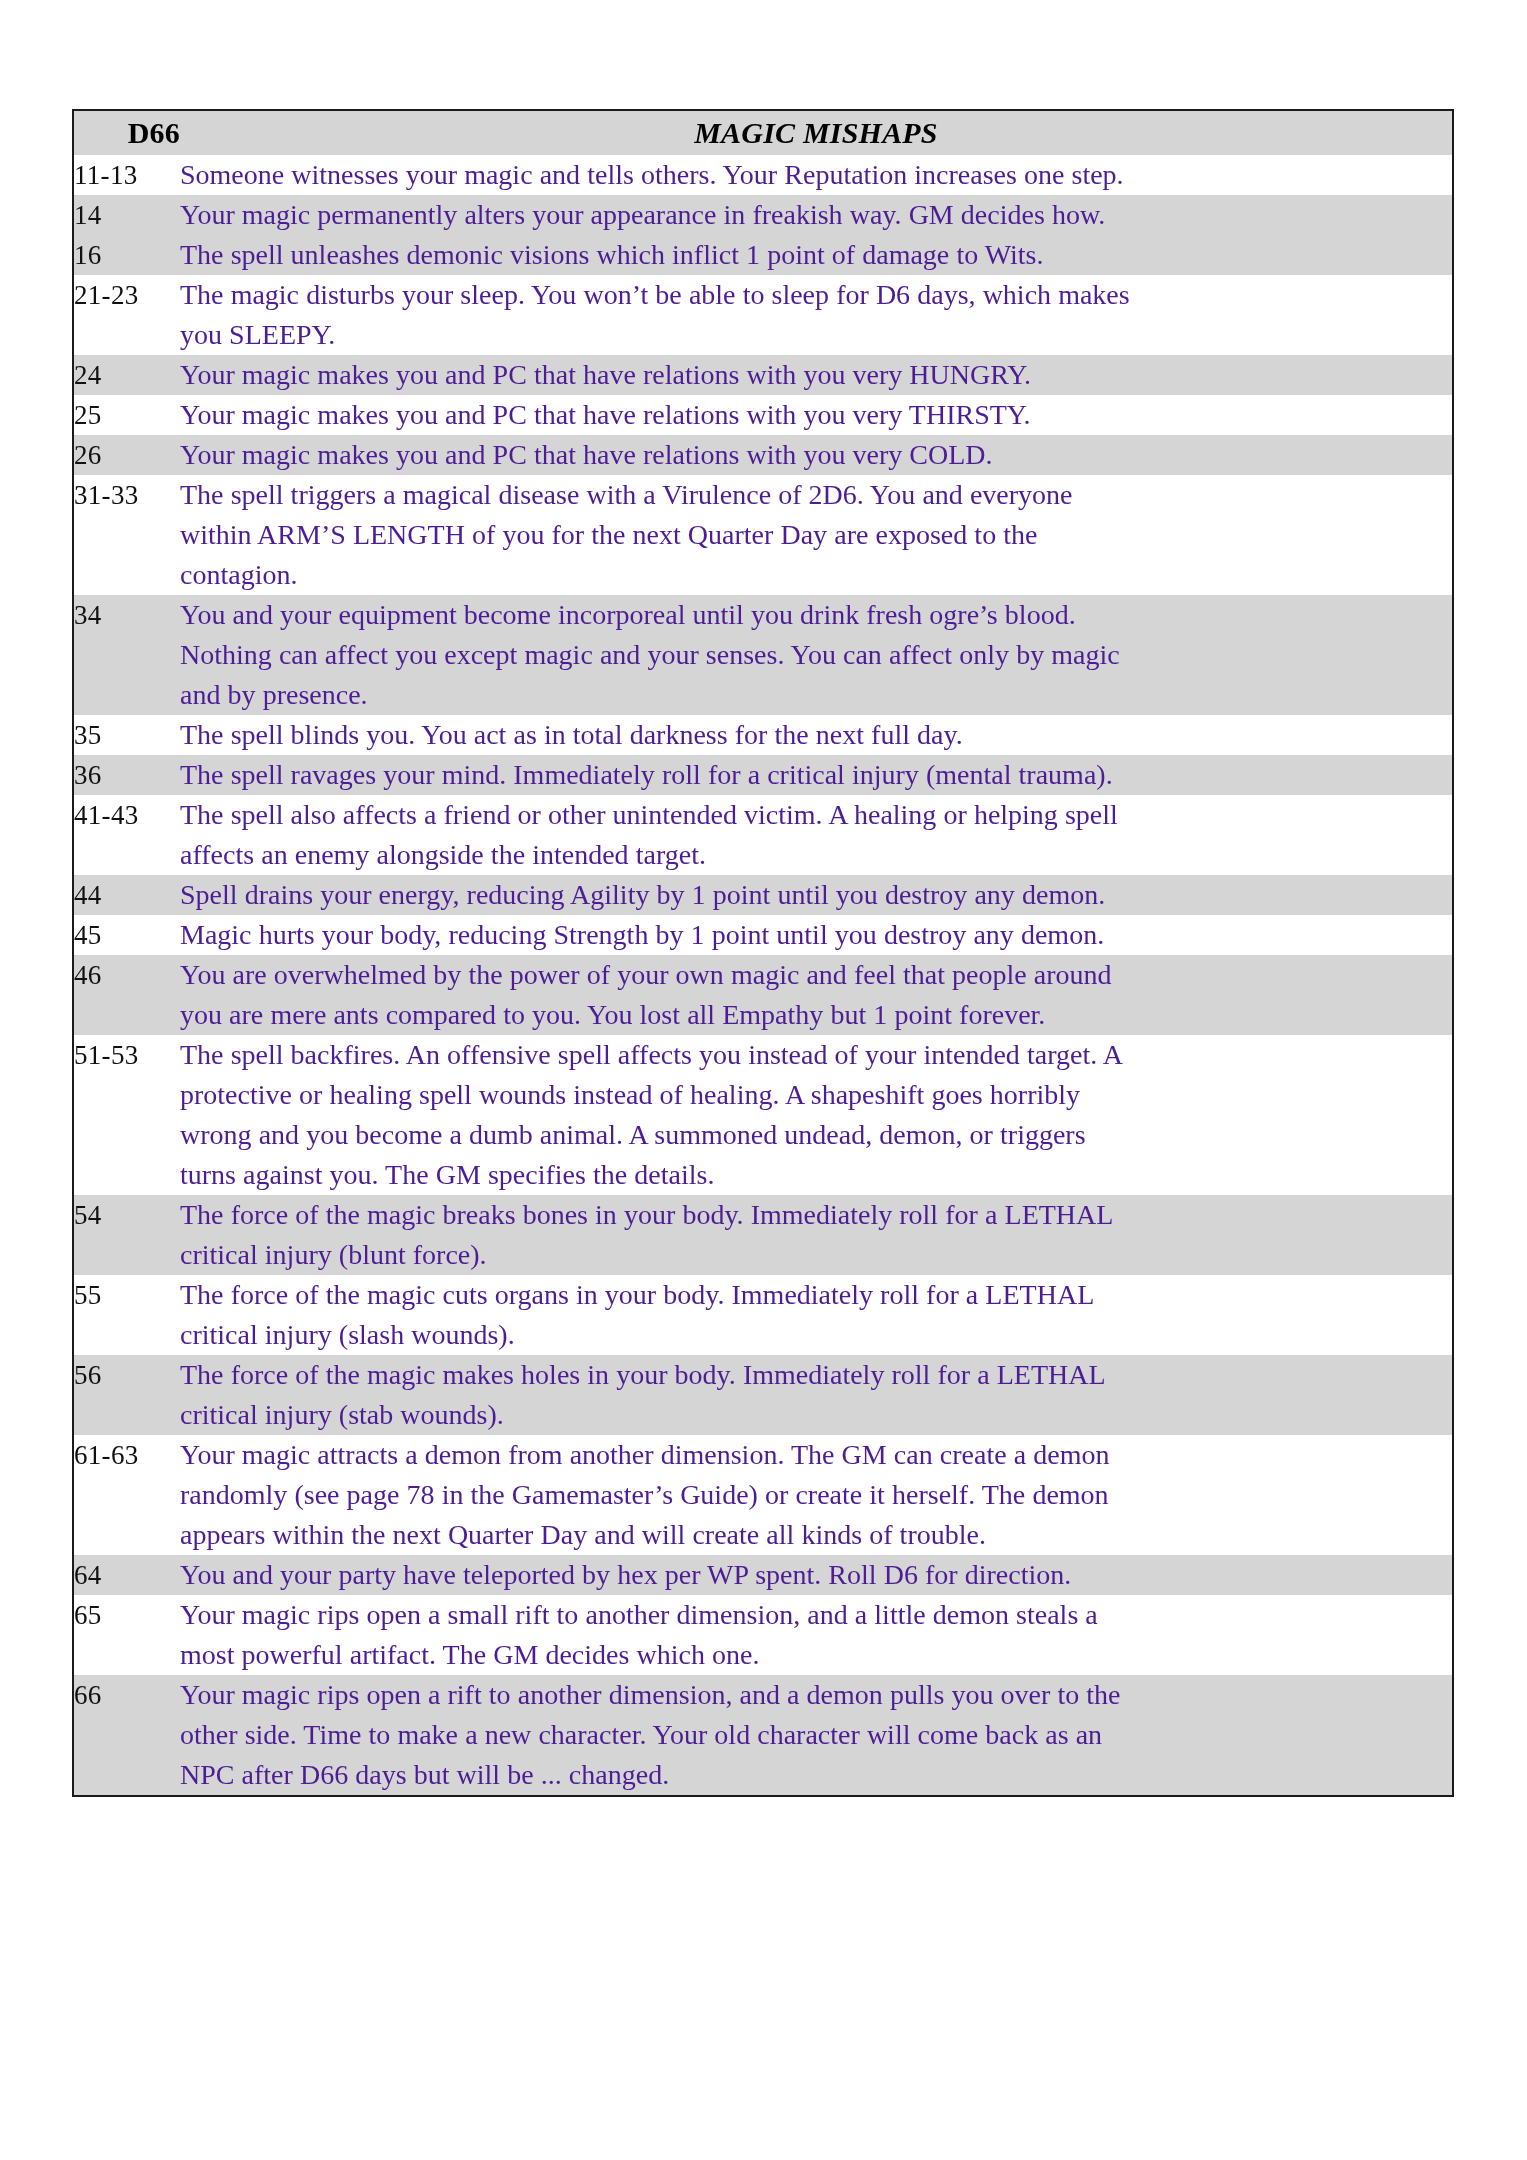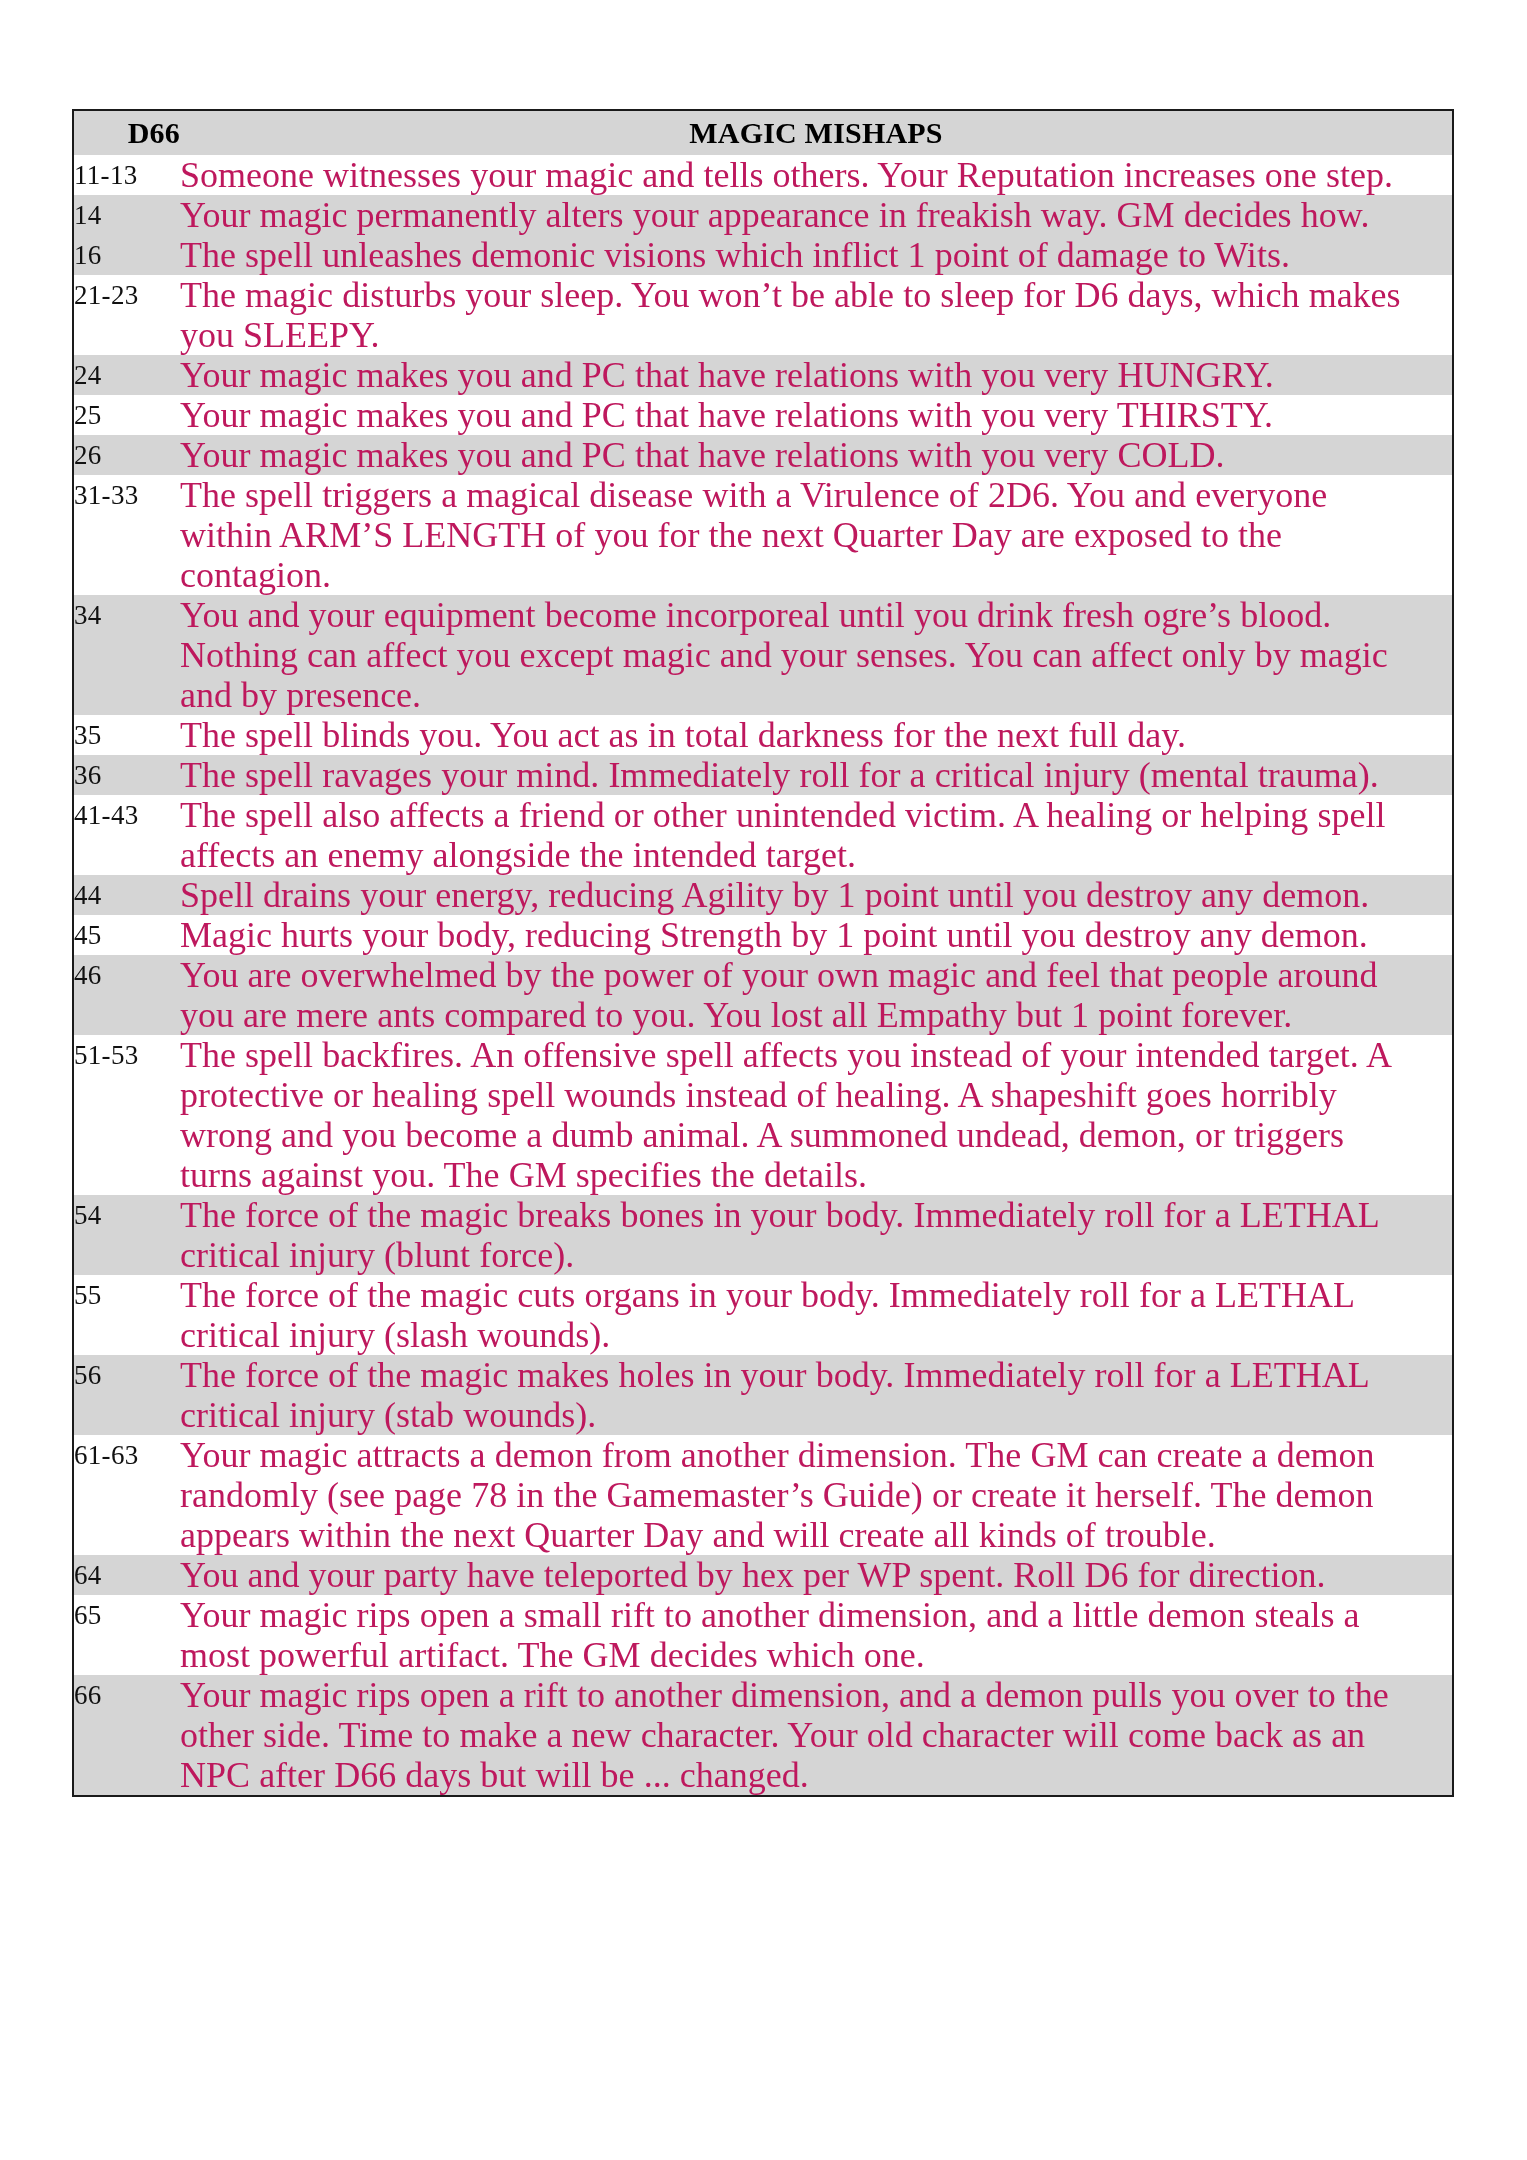--- a/index.html
+++ b/index.html
@@ -55,37 +55,37 @@
   .hdr-roll, .hdr-title {
     font-size: 30px;
     line-height: 44px;
     font-weight: 700;
     letter-spacing: 0.2px;
     color: #000;
     padding-top: 3px;
     padding-bottom: 2px;
   }
   .hdr-roll { padding-left: 10px; text-align: right; }
-  .hdr-title { padding-left: 4px; }
+  .hdr-title { padding-left: 4px; font-style: italic; }
 
   
   td.roll {
     font-size: 27px;
     line-height: 40px;
     color: #111;
     padding-left: 11px;
     padding-top: 3px;
     padding-bottom: 3px;
     white-space: nowrap;
     letter-spacing: 0.3px;
   }
   td.desc {
-    font-size: 36px;
+    font-size: 28px;
     line-height: 40px;
-    color: #be185d;
+    color: #4c1d95;
     padding-left: 4px;
     padding-right: 14px;
     padding-top: 3px;
     padding-bottom: 3px;
     text-align: left;
     word-spacing: 0.1px;
   }
   td.desc .ln { display: block; white-space: nowrap; }
 </style>
 </head>

